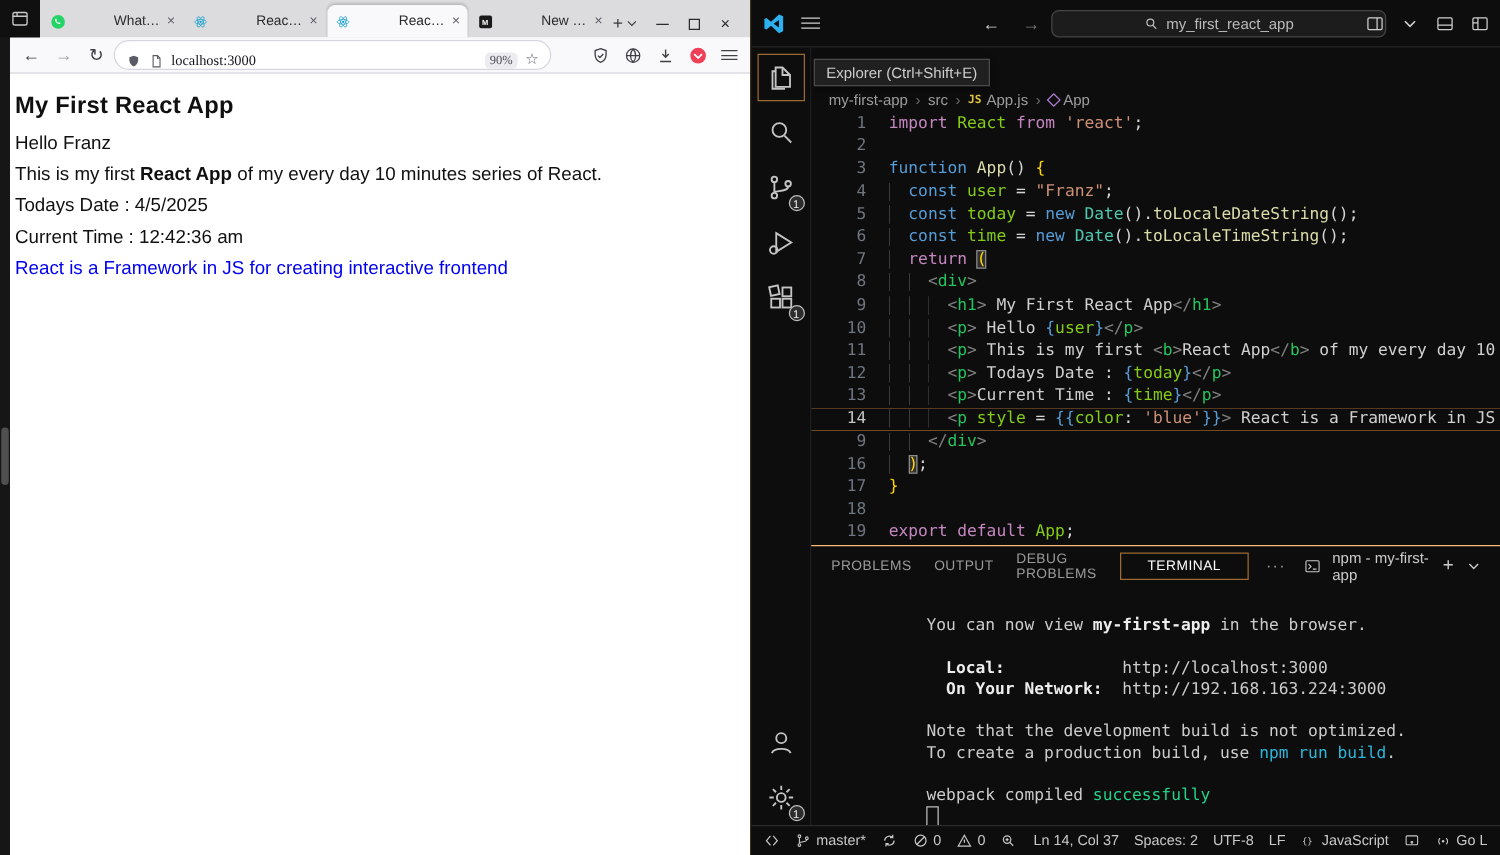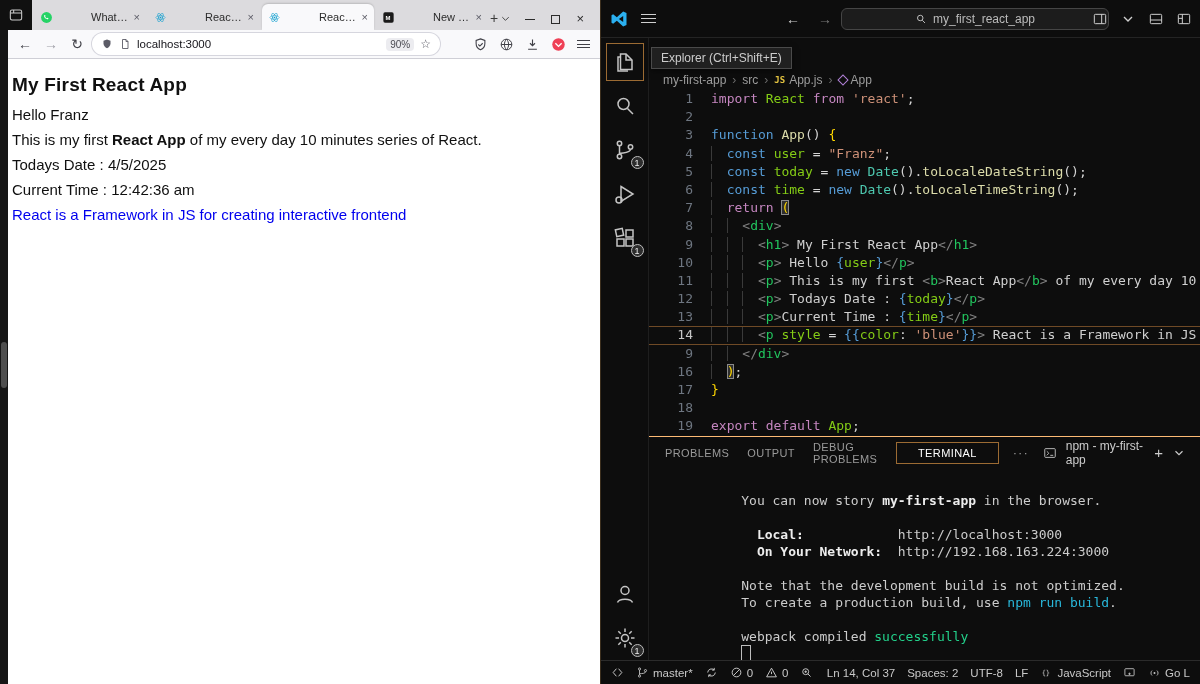--- a/index.html
+++ b/index.html
@@ -26,21 +26,21 @@
   .tb-btn svg{width:11px;height:11px;}
   .win-controls{margin-left:auto;display:flex;align-items:center;gap:16px;padding:0 12px 6px;color:#2b2b2b;}
   .btn-min{width:10px;border-top:1.5px solid #2b2b2b;display:inline-block;}
   .btn-max{width:9px;height:9px;border:1.5px solid #2b2b2b;display:inline-block;box-sizing:border-box;}
   .btn-close{font-size:13px;line-height:10px;}
 
   .navbar{height:28px;background:#f9f9fb;border-bottom:1px solid #cfcfd6;display:flex;align-items:center;padding:0 6px;gap:4px;}
   .nav-btn{color:#3f3f46;font-size:14px;width:22px;text-align:center;}
   .nav-btn.dim{color:#a0a0a8;}
   .urlbar{flex:0 0 348px;height:22px;background:#fff;border-radius:12px;box-shadow:0 0 0 1px #d6d6de;
-          display:flex;align-items:center;gap:6px;padding:0 9px;font-size:11.5px;color:#15141a;box-sizing:border-box;}
+          display:flex;align-items:flex-end;gap:6px;padding:0 9px;font-size:11.5px;color:#15141a;box-sizing:border-box;font-family:Liberation Serif, serif;}
   .urlbar .ic svg{width:12px;height:12px;display:block;}
   .url-text{flex:1;}
   .zoom-chip{font-size:10px;background:#ececf0;border-radius:4px;padding:1px 4px;color:#4a4a52;}
   .star{font-size:12px;color:#5b5b66;}
   .nav-right{margin-left:auto;display:flex;align-items:center;gap:11px;padding-right:4px;}
   .nav-right .ic svg{width:15px;height:15px;display:block;}
   .menu-lines span{display:block;width:13px;border-top:1.5px solid #3f3f46;margin:2.5px 0;}
 
   .page{flex:1;background:#fff;padding:2px 8px 0 4px;color:#101010;}
   .page h1{font-size:19px;margin:13px 0 10px;font-weight:700;letter-spacing:.2px;}
@@ -425,21 +425,21 @@
               <span style="font-size:15px;">+</span>
               <span class="ic">
                 <svg viewBox="0 0 24 24" fill="none" stroke="#ccc" stroke-width="2">
                     <path d="M6 9l6 6 6-6"></path>
                   </svg>
               </span>
             </div>
           </div>
           <div class="terminal">
             <div>
-                <div class="tm-line"><span class="tm-p">You can now story </span><span class="tm-b">my-first-app</span><span class="tm-p"> in the browser.</span></div>
+                <div class="tm-line"><span class="tm-p">You can now view </span><span class="tm-b">my-first-app</span><span class="tm-p"> in the browser.</span></div>
                 <div class="tm-line"></div>
                 <div class="tm-line"><span class="tm-p">  </span><span class="tm-b">Local:</span><span class="tm-p">            http://localhost:3000</span></div>
                 <div class="tm-line"><span class="tm-p">  </span><span class="tm-b">On Your Network:</span><span class="tm-p">  http://192.168.163.224:3000</span></div>
                 <div class="tm-line"></div>
                 <div class="tm-line"><span class="tm-p">Note that the development build is not optimized.</span></div>
                 <div class="tm-line"><span class="tm-p">To create a production build, use </span><span class="tm-cy">npm run build</span><span class="tm-p">.</span></div>
                 <div class="tm-line"></div>
                 <div class="tm-line"><span class="tm-p">webpack compiled </span><span class="tm-gr">successfully</span></div>
                 <div class="tm-line"><span class="tm-cur"></span></div>
               </div>

